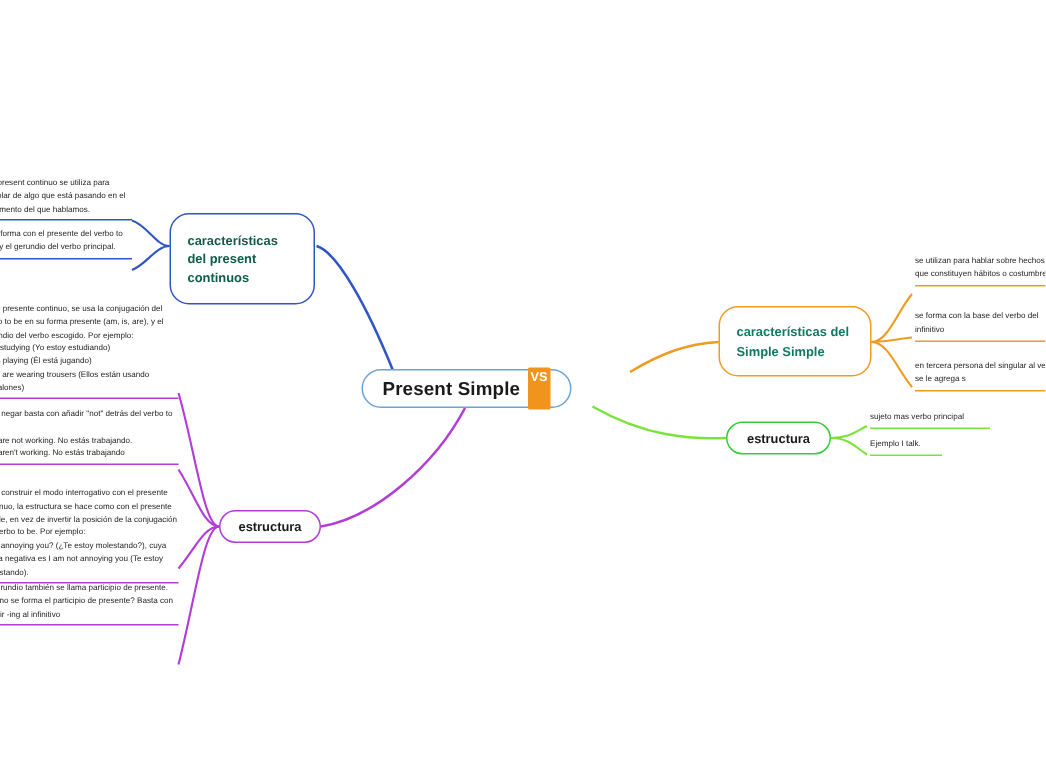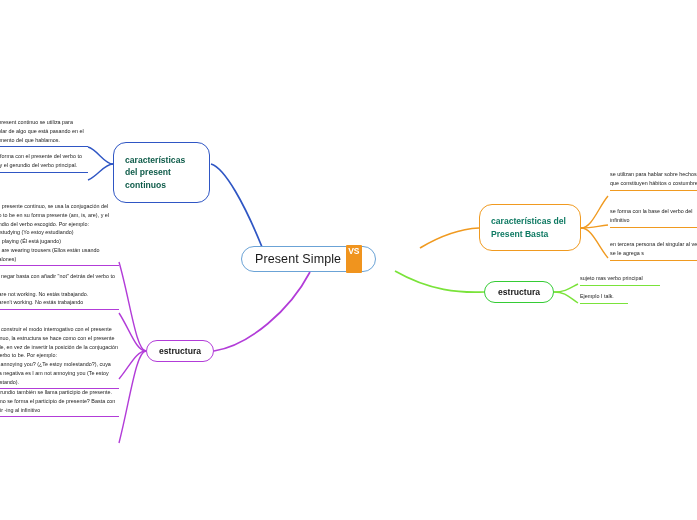--- a/index.html
+++ b/index.html
@@ -37,21 +37,21 @@
     align-items: center;
     gap: 5px;
     padding: 0 13px;
     border: 1.6px solid #6ba3d6;
     border-radius: 14px;
     background: #ffffff;
     white-space: nowrap;
   }
   .center-node .ctext {
     font-size: 12.5px;
-    font-weight: normal;
+    font-weight: bold;
     color: #1a1a1a;
     letter-spacing: .1px;
   }
   .vs-badge {
     display: inline-block;
     background: #f0941e;
     color: #ffffff;
     font-size: 8.5px;
     font-weight: bold;
     line-height: 11px;
@@ -145,21 +145,21 @@
     <path d="M 554 292 C 566 292 570 298 578 303" fill="none" stroke="#7ae33a" stroke-width="1.4"></path>
   </svg>
 
   <div class="center-node">
     <span class="ctext">Present Simple</span>
     <span class="vs-badge">VS</span>
   </div>
 
   <div class="topic blue" id="topic-blue">características del present continuos</div>
 
-  <div class="topic orange" id="topic-orange">características del Present Basta</div>
+  <div class="topic orange" id="topic-orange">características del Simple Simple</div>
 
   <div class="topic green" id="topic-green">estructura</div>
 
   <div class="topic purple" id="topic-purple">estructura</div>
 
   <div class="leaf rule-blue" id="leaf-b1">El present continuo se utiliza para hablar de algo que está pasando en el momento del que hablamos.</div>
   <div class="leaf rule-blue" id="leaf-b2">Se forma con el presente del verbo to be y el gerundio del verbo principal.</div>
 
   <div class="leaf rule-purple" id="leaf-p1">En el presente continuo, se usa la conjugación del verbo to be en su forma presente (am, is, are), y el gerundio del verbo escogido. Por ejemplo:
 I am studying (Yo estoy estudiando)

